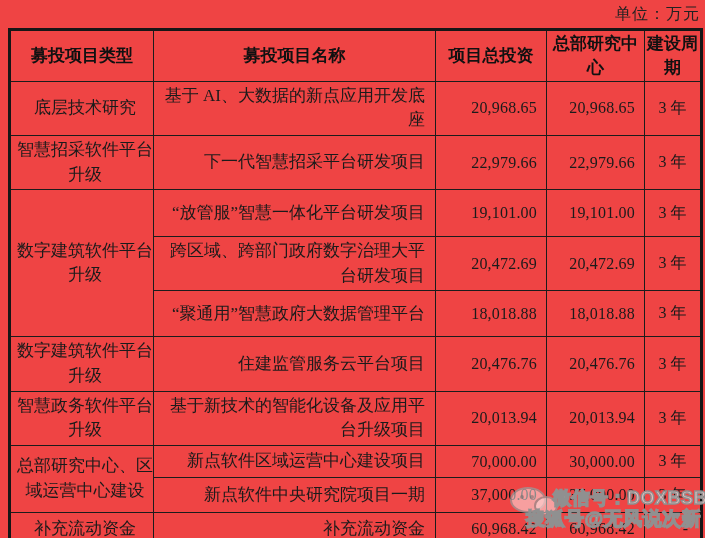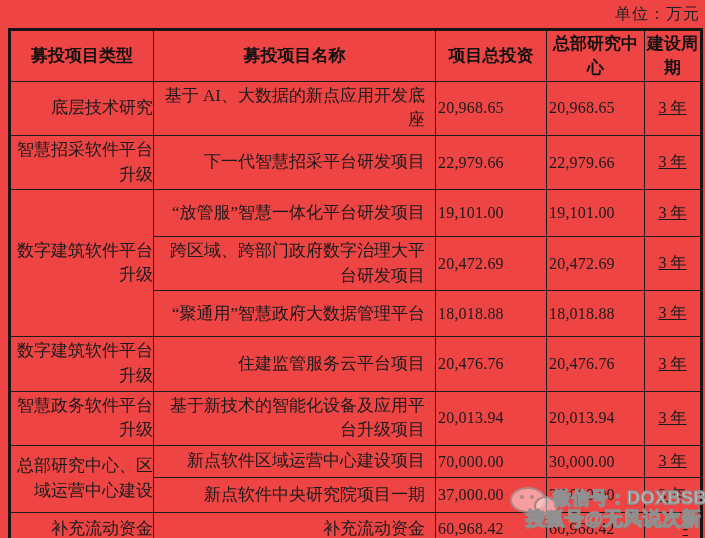--- a/index.html
+++ b/index.html
@@ -23,32 +23,32 @@
   table.main th, table.main td{
     border:1px solid #1c1c1c;
     vertical-align:middle;
     overflow:hidden;
   }
   th.hdr{
     font-size:17px;font-weight:bold;text-align:center;
     line-height:1.4;padding:1px 2px;color:#111;
   }
   td.t{
-    font-size:17px;text-align:right;line-height:1.45;
+    font-size:17px;text-align:center;line-height:1.45;
     padding:2px 0 2px 6px;
   }
   td.n{
     font-size:17px;text-align:right;line-height:1.45;
     padding:2px 10px 2px 6px;
   }
   td.num{
-    font-size:16px;
+    font-size:16px;text-align:right;
     padding:2px 9px 2px 2px;letter-spacing:0.2px;
   }
-  td.per{font-size:16px;text-align:center;padding:2px 2px;text-decoration:underline;}
+  td.per{font-size:16px;text-align:center;padding:2px 2px;}
   td.per.dash{text-align:right;padding-right:12px;}
   .watermark{
     position:absolute;left:0;top:0;width:705px;height:538px;
     pointer-events:none;
     padding-left:24px;
   }
   .wm-text{
     position:absolute;white-space:nowrap;
     font-family:"Liberation Sans","DejaVu Sans",sans-serif;
     font-weight:bold;

